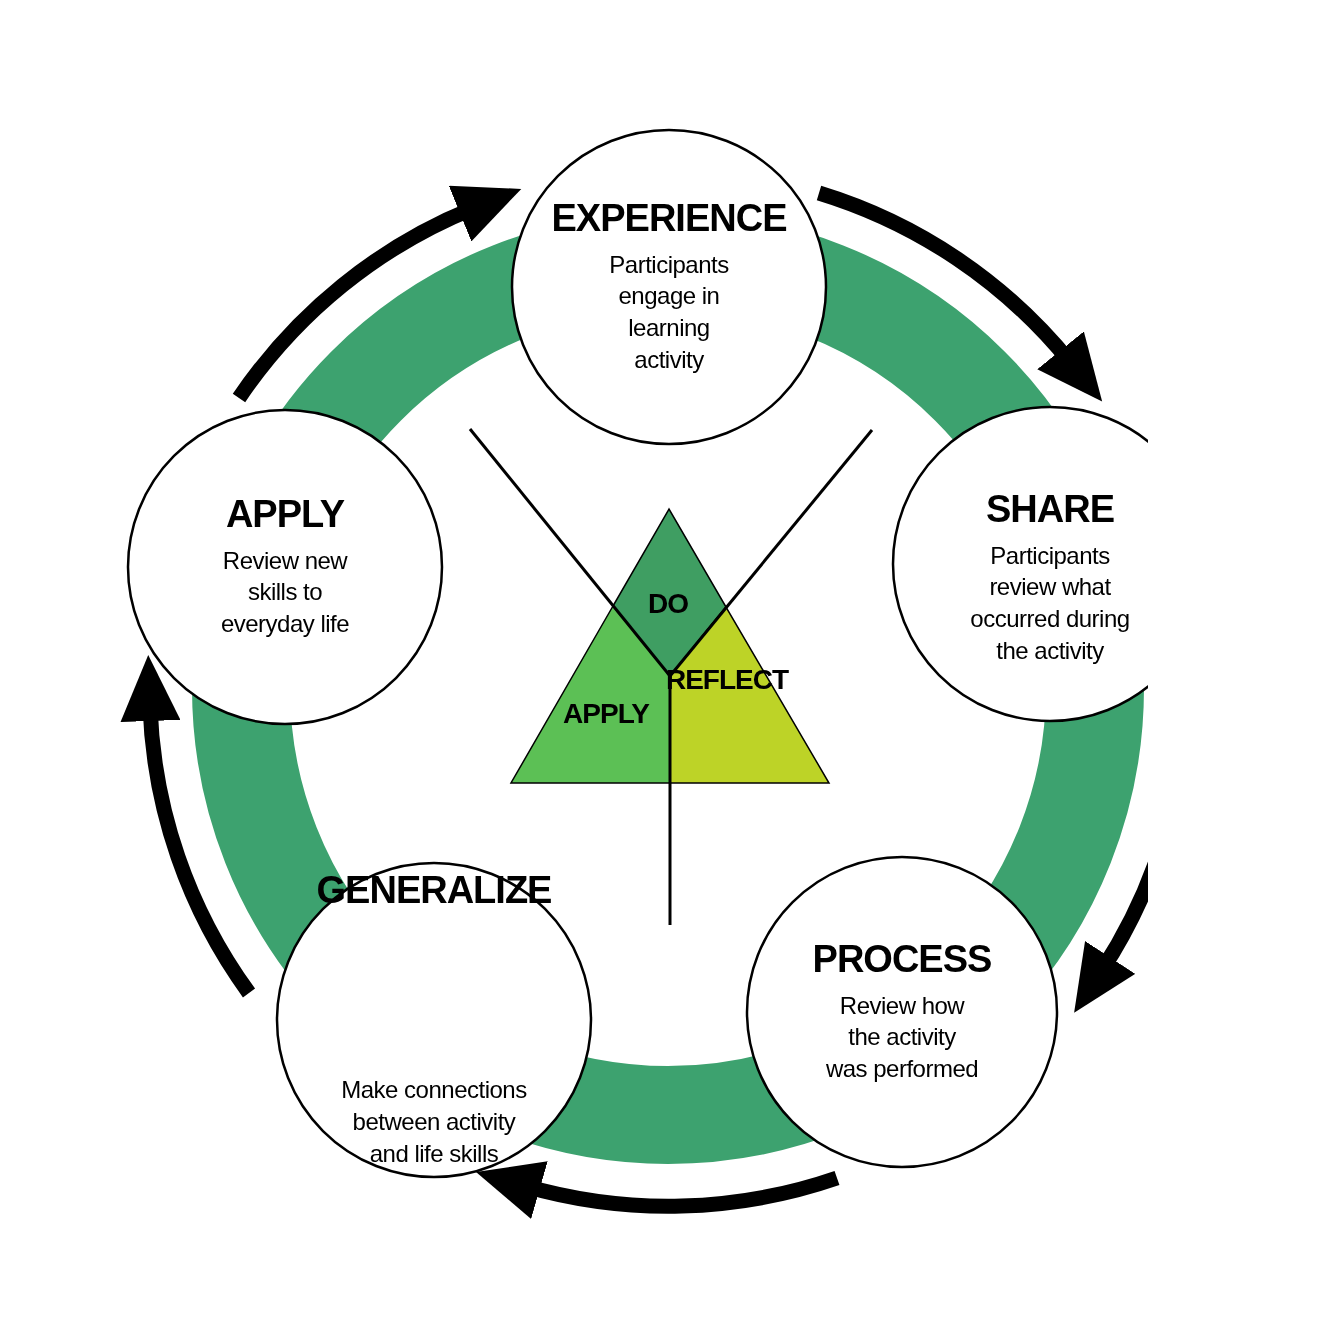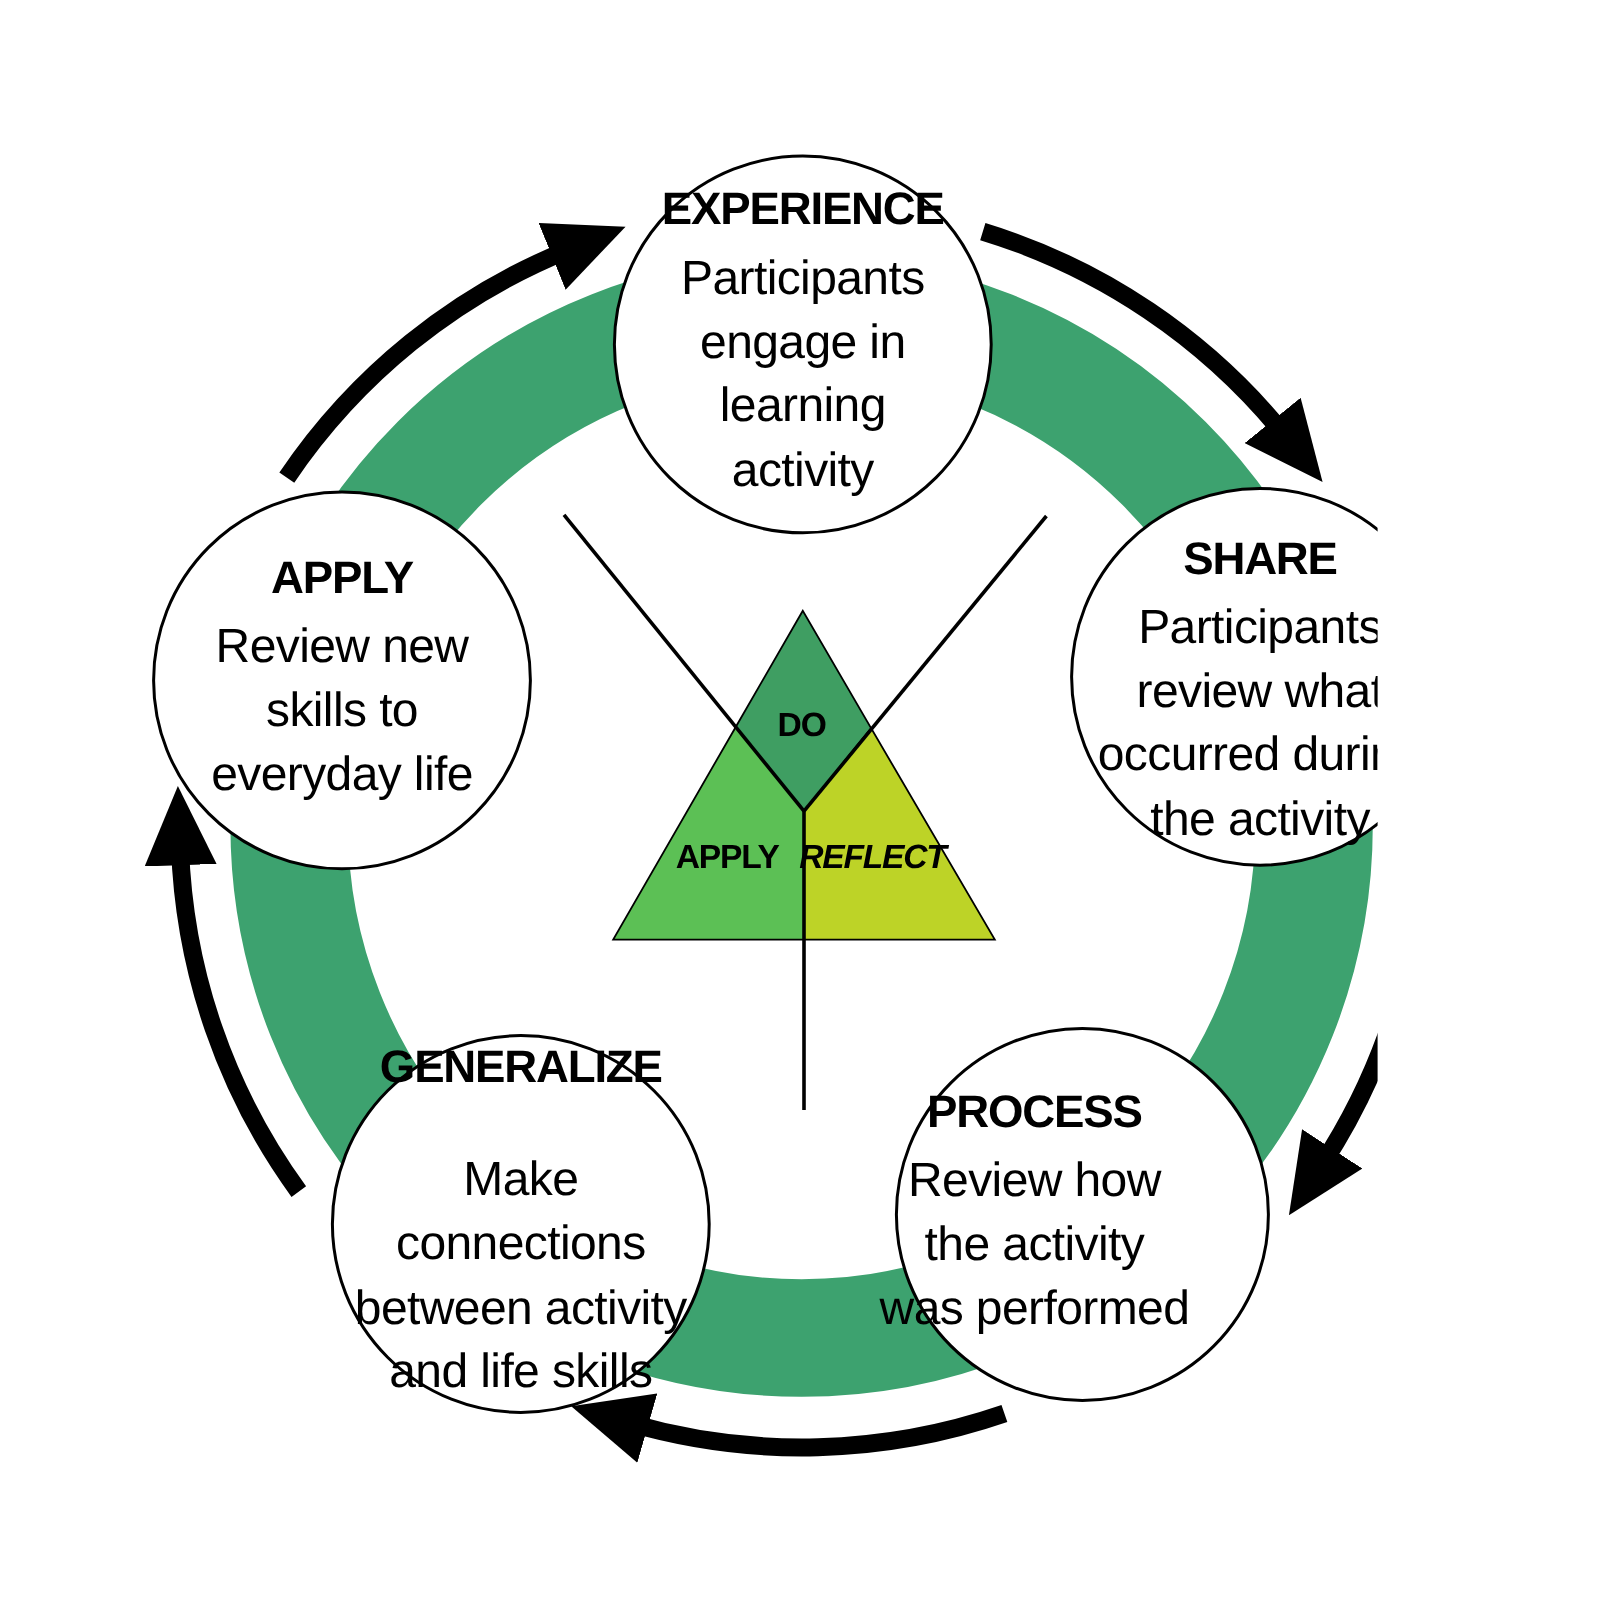--- a/index.html
+++ b/index.html
@@ -16,37 +16,37 @@
     width:300px;height:300px;
     display:flex;flex-direction:column;
     align-items:center;justify-content:center;
     text-align:center;color:#000;
   }
   .node-title{
     font-size:38px;font-weight:bold;letter-spacing:-1px;
     line-height:1.1;margin-bottom:9px;white-space:nowrap;
   }
   .node-body{
-    font-size:40px;letter-spacing:-0.5px;line-height:1.33;
+    font-size:24px;letter-spacing:-0.5px;line-height:1.33;
     white-space:pre-line;
   }
   .tri-label{
     position:absolute;transform:translate(-50%,-50%);
     font-size:28px;font-weight:bold;letter-spacing:-1px;
     color:#000;white-space:nowrap;text-align:center;
   }
   
   .pos-experience{left:519px;top:137px;}
   .pos-share{left:900px;top:428px;}
-  .pos-process{left:712px;top:862px;align-items:center;}
+  .pos-process{left:752px;top:862px;align-items:center;}
   .pos-generalize{left:284px;top:870px;justify-content:space-between;}
   .pos-apply{left:135px;top:417px;}
   .pos-tri-do{left:668px;top:604px;}
   .pos-tri-apply{left:606px;top:714px;}
-  .pos-tri-reflect{left:727px;top:714px;font-style:italic;}
+  .pos-tri-reflect{left:727px;top:680px;}
 </style>
 </head>
 <body>
 
 <div class="canvas">
 
   <svg class="layer" width="1334" height="1334" viewBox="0 0 1334 1334">
     <defs>
       <marker id="ah" markerWidth="4.6" markerHeight="4" refX="1" refY="2" orient="auto" markerUnits="strokeWidth">
         <path d="M0,0 L4.4,2 L0,4 Z" fill="#000000"></path>

